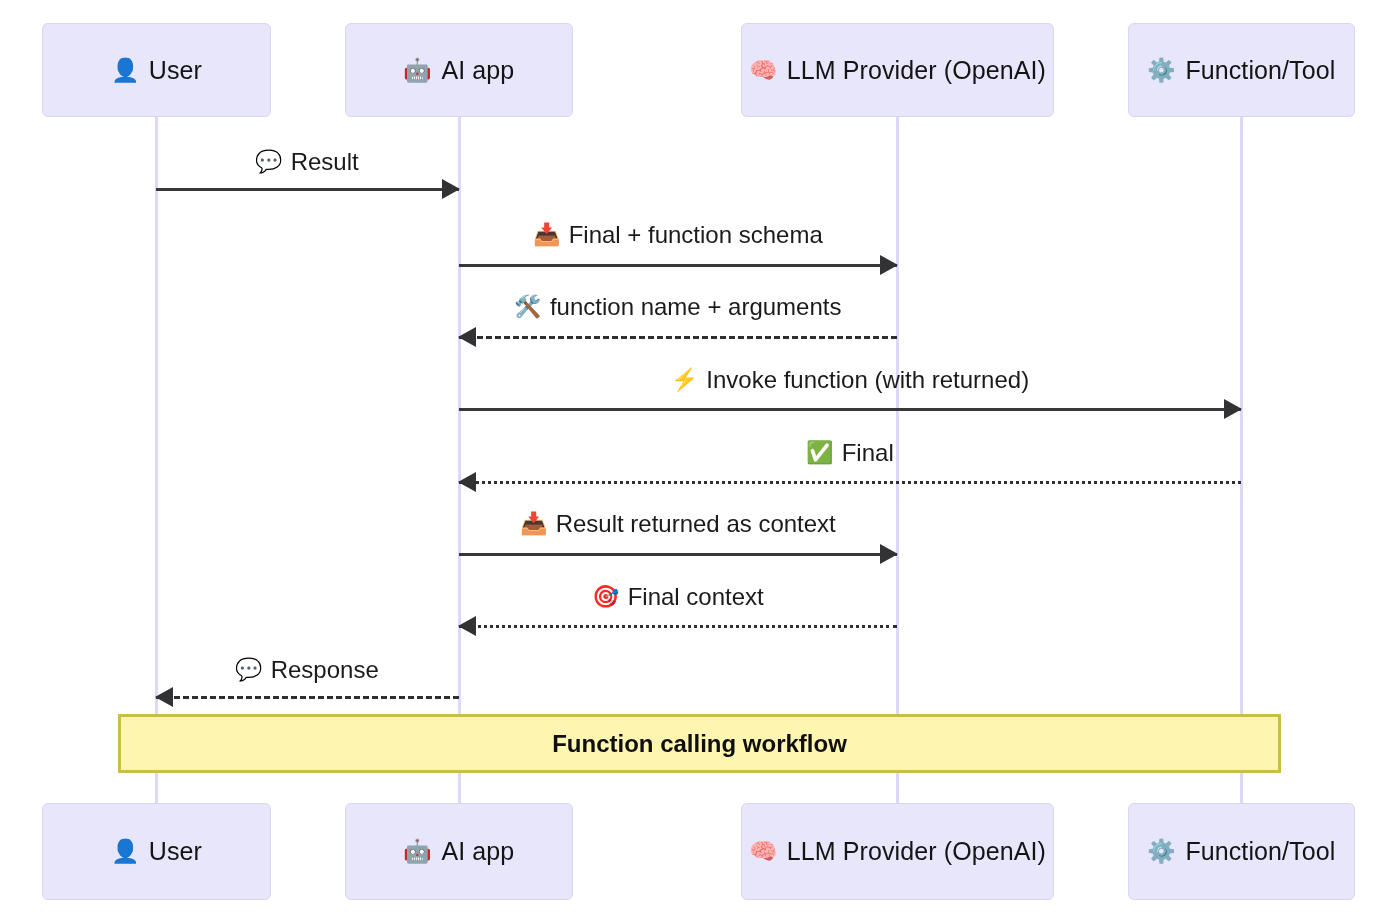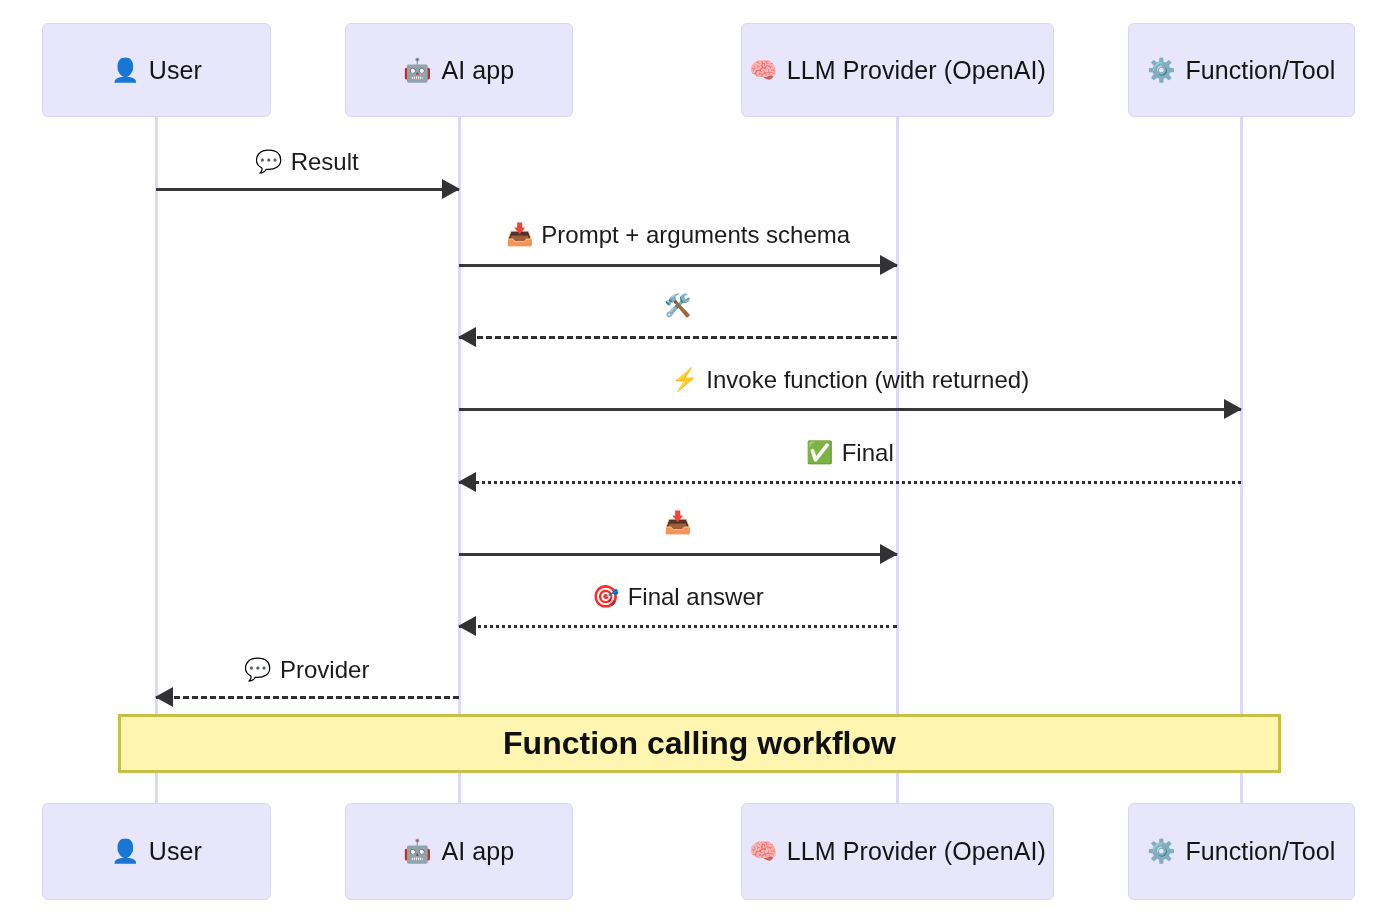--- a/index.html
+++ b/index.html
@@ -78,21 +78,21 @@
 
   
   .note-box{
     position:absolute;
     box-sizing:border-box;
     background:#fdf5b0;
     border:3px solid #c8bf47;
     display:flex;
     align-items:center;
     justify-content:center;
-    font-size:32px;
+    font-size:24px;
     font-weight:bold;
     color:#0f0f0f;
   }
 </style>
 </head>
 <body>
 
 <div id="diagram">
 
   <div class="actor-box" style="left:42px;top:23px;width:229px;height:94px;">
@@ -124,29 +124,30 @@
     <span class="emoji">💬</span>
     <span>Result</span>
   </div>
   <div class="msg-line" style="left:156px;width:303px;top:188px;">
     <span class="shaft"></span>
       <span class="arrowhead right"></span>
   </div>
 
   <div class="msg-label" style="left:678px;top:223px;">
     <span class="emoji">📥</span>
-    <span>Prompt + arguments schema</span>
+    <span>Final + function schema</span>
   </div>
   <div class="msg-line" style="left:459px;width:438px;top:264px;">
     <span class="shaft"></span>
       <span class="arrowhead right"></span>
   </div>
 
   <div class="msg-label" style="left:678px;top:295px;">
     <span class="emoji">🛠️</span>
+    <span>function name + arguments</span>
   </div>
   <div class="msg-line dotted" style="left:459px;width:438px;top:336px;">
     <span class="shaft"></span>
       <span class="arrowhead left"></span>
   </div>
 
   <div class="msg-label" style="left:850px;top:368px;">
     <span class="emoji">⚡</span>
     <span>Invoke function (with returned)</span>
   </div>
@@ -159,38 +160,39 @@
     <span class="emoji">✅</span>
     <span>Final</span>
   </div>
   <div class="msg-line dotted fine" style="left:459px;width:782px;top:481px;">
     <span class="shaft"></span>
       <span class="arrowhead left"></span>
   </div>
 
   <div class="msg-label" style="left:678px;top:512px;">
     <span class="emoji">📥</span>
+    <span>Result returned as context</span>
   </div>
   <div class="msg-line" style="left:459px;width:438px;top:553px;">
     <span class="shaft"></span>
       <span class="arrowhead right"></span>
   </div>
 
   <div class="msg-label" style="left:678px;top:585px;">
     <span class="emoji">🎯</span>
-    <span>Final answer</span>
+    <span>Final context</span>
   </div>
   <div class="msg-line dotted fine" style="left:459px;width:438px;top:625px;">
     <span class="shaft"></span>
       <span class="arrowhead left"></span>
   </div>
 
   <div class="msg-label" style="left:307px;top:658px;">
     <span class="emoji">💬</span>
-    <span>Provider</span>
+    <span>Response</span>
   </div>
   <div class="msg-line dotted" style="left:156px;width:303px;top:696px;">
     <span class="shaft"></span>
       <span class="arrowhead left"></span>
   </div>
 
   <div class="note-box" style="left:118px;top:714px;width:1163px;height:59px;">
     <span>Function calling workflow</span>
   </div>
 

